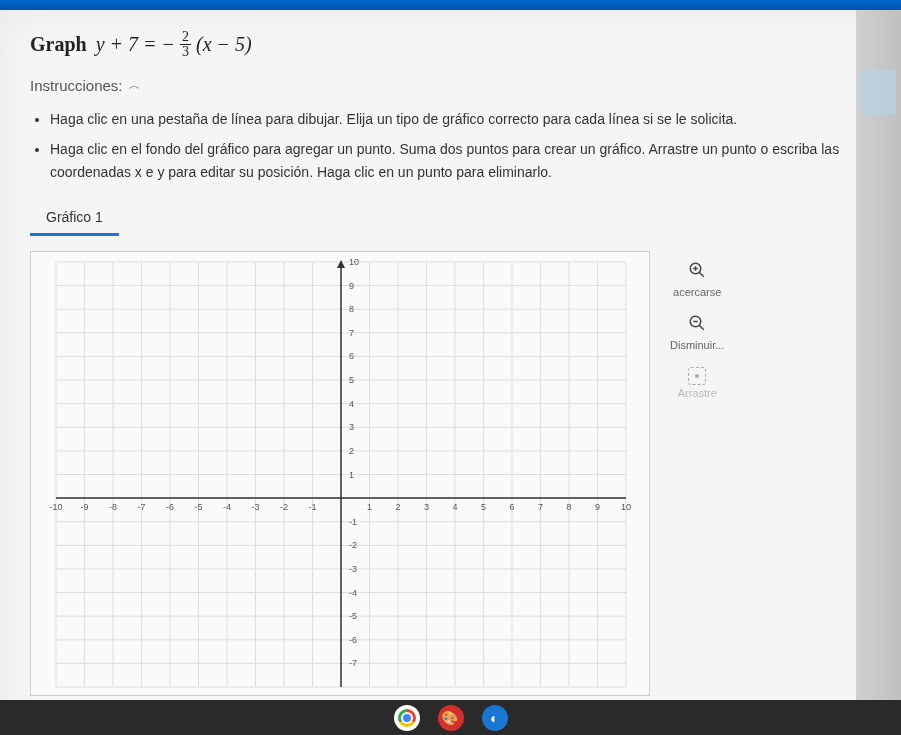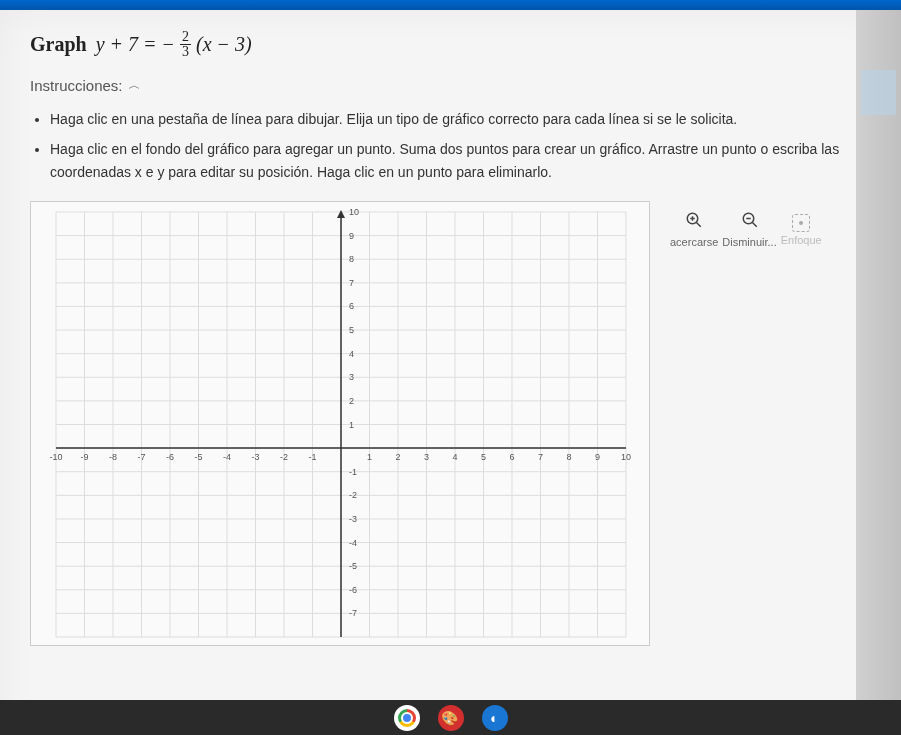--- a/index.html
+++ b/index.html
@@ -102,21 +102,21 @@
     .graph-area {
       width: 620px;
       height: 445px;
       background: #fafafa;
       border: 1px solid #ccc;
       position: relative;
     }
     .graph-svg { position: absolute; top: 0; left: 0; }
     .zoom-controls {
       display: flex;
-      flex-direction: row;
+      flex-direction: column;
       align-items: center;
       gap: 4px;
       padding-top: 10px;
     }
     .zoom-item {
       display: flex;
       flex-direction: column;
       align-items: center;
       margin-bottom: 12px;
       cursor: pointer;
@@ -192,33 +192,36 @@
 
 <div class="page">
 
   <div class="equation-row">
     <b>Graph</b>
     <span class="math">y + 7 = −</span>
     <span class="fraction">
       <span class="num">2</span>
       <span class="den">3</span>
     </span>
-    <span class="math">(x − 3)</span>
+    <span class="math">(x − 5)</span>
   </div>
 
   <div class="instrucciones">
     <span>Instrucciones:</span>
     <span class="chevron">︿</span>
   </div>
 
   <ul class="instructions-list">
     <li>Haga clic en una pestaña de línea para dibujar. Elija un tipo de gráfico correcto para cada línea si se le solicita.</li>
     <li>Haga clic en el fondo del gráfico para agregar un punto. Suma dos puntos para crear un gráfico. Arrastre un punto o escriba las coordenadas x e y para editar su posición. Haga clic en un punto para eliminarlo.</li>
   </ul>
 
+  <div class="tab-row">
+    <div class="tab">Gráfico 1</div>
+  </div>
 
   <div class="graph-container">
     <div class="graph-area">
       <svg class="graph-svg" id="graph-svg" width="620" height="445">
           <line x1="25" y1="435" x2="25" y2="10" stroke="#ddd" stroke-width="1"></line>
           <line x1="53.5" y1="435" x2="53.5" y2="10" stroke="#ddd" stroke-width="1"></line>
           <line x1="82" y1="435" x2="82" y2="10" stroke="#ddd" stroke-width="1"></line>
           <line x1="110.5" y1="435" x2="110.5" y2="10" stroke="#ddd" stroke-width="1"></line>
           <line x1="139" y1="435" x2="139" y2="10" stroke="#ddd" stroke-width="1"></line>
           <line x1="167.5" y1="435" x2="167.5" y2="10" stroke="#ddd" stroke-width="1"></line>
@@ -316,21 +319,21 @@
           <svg width="18" height="18" viewBox="0 0 24 24" fill="none" stroke="#444" stroke-width="2">
             <circle cx="10" cy="10" r="7"></circle>
               <line x1="15" y1="15" x2="21" y2="21"></line>
             <line x1="7" y1="10" x2="13" y2="10"></line>
           </svg>
         </span>
         <span class="zoom-label">Disminuir...</span>
       </div>
       <div class="zoom-item">
         <div class="focus-icon"></div>
-        <span class="zoom-label disabled">Enfoque</span>
+        <span class="zoom-label disabled">Arrastre</span>
       </div>
     </div>
   </div>
 
 </div>
 
 <div class="right-edge"></div>
 <div class="right-highlight"></div>
 
 <div class="taskbar">

